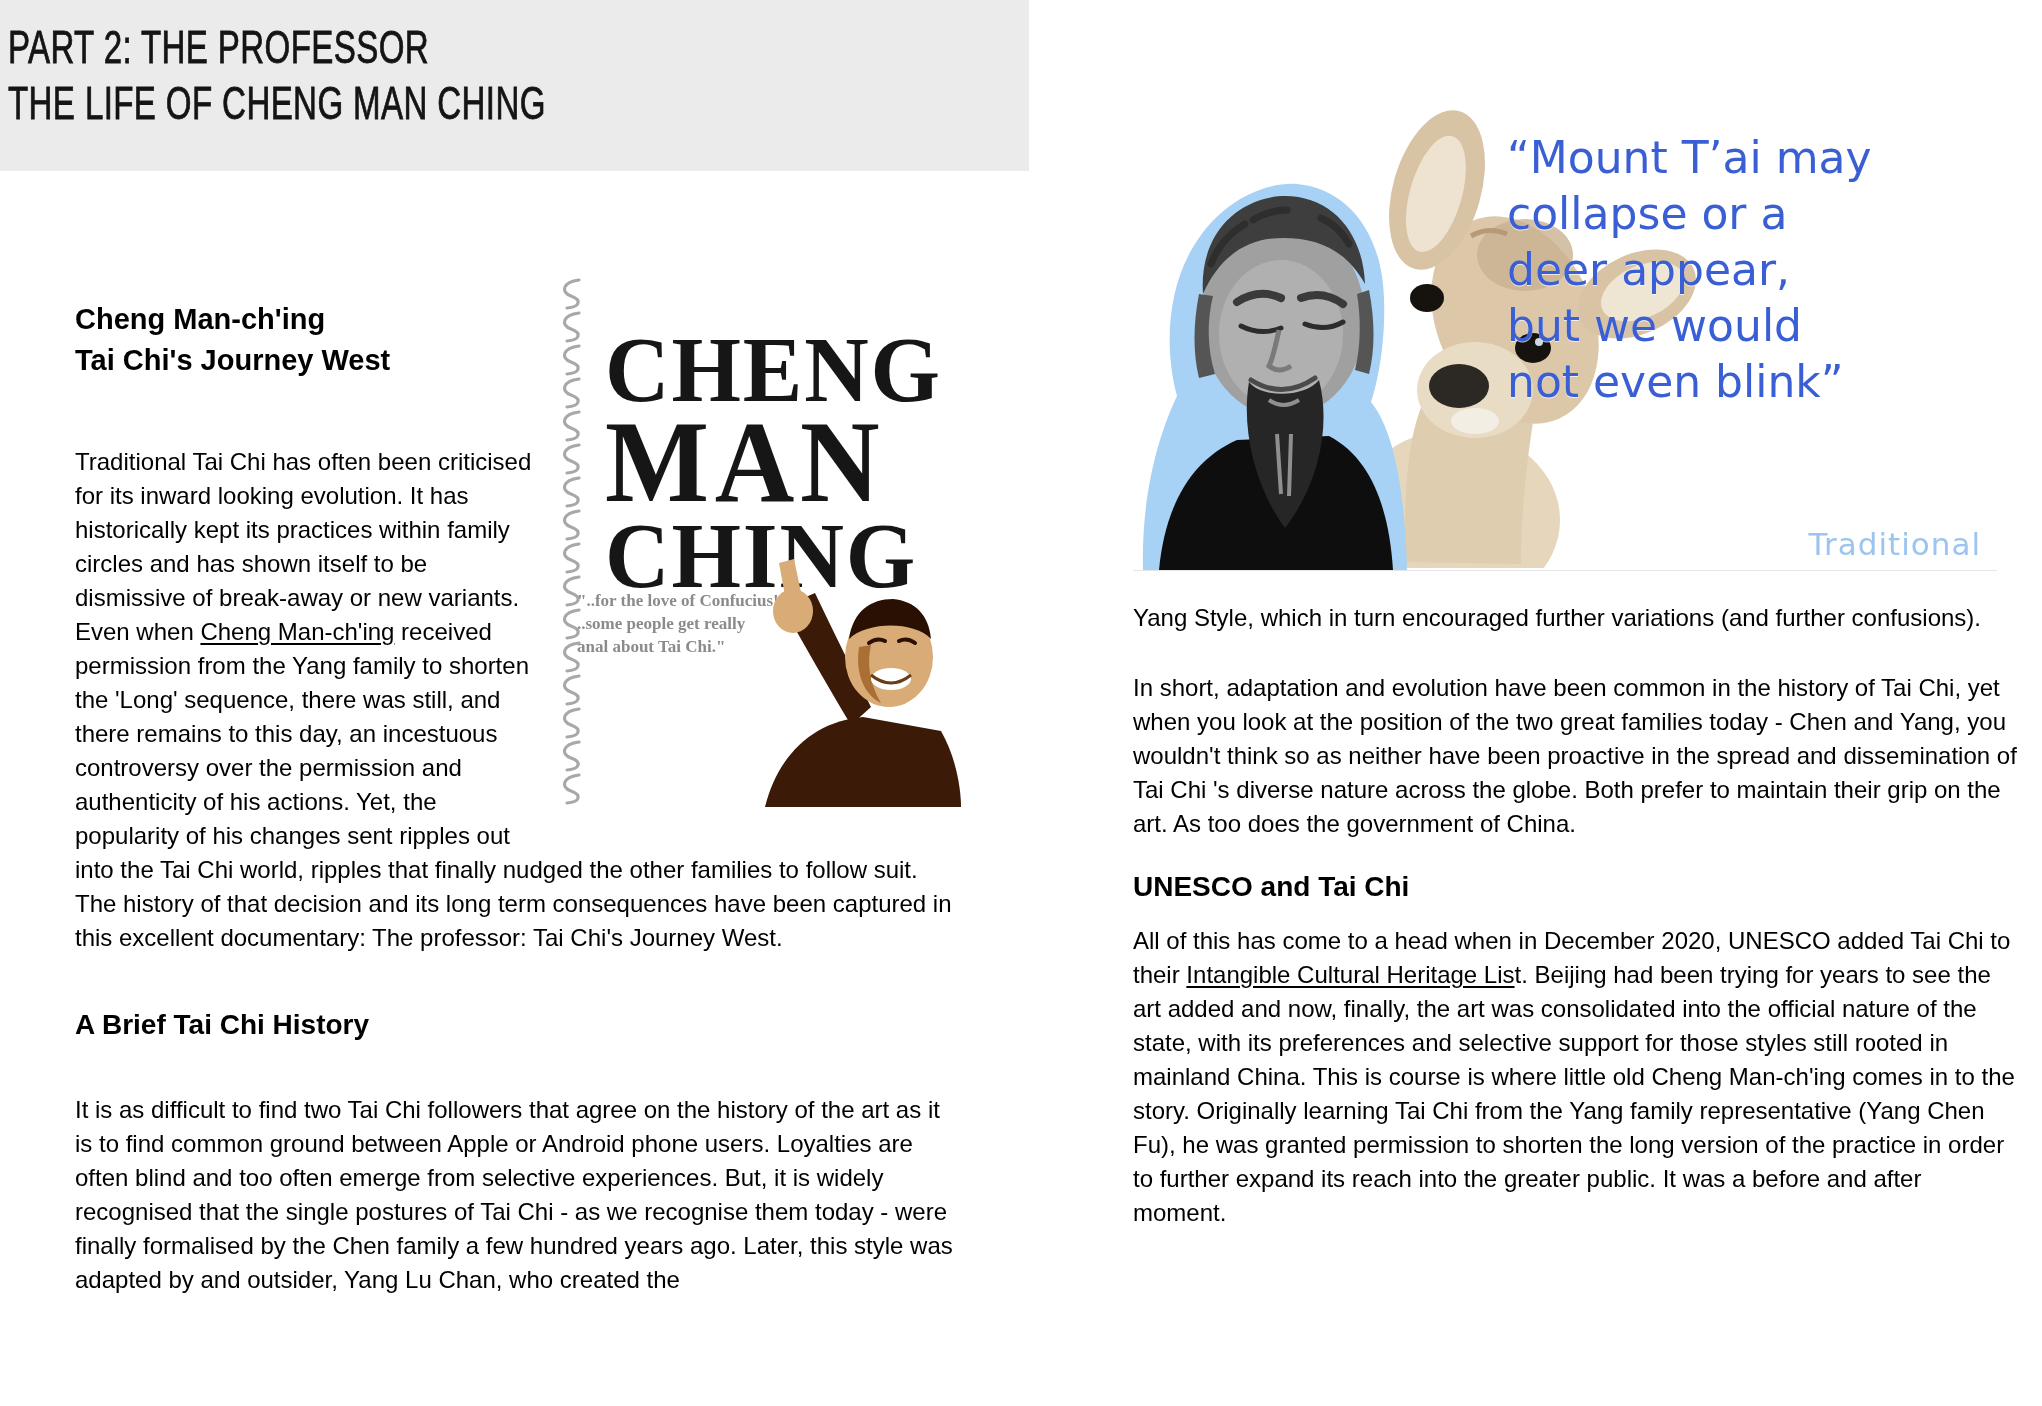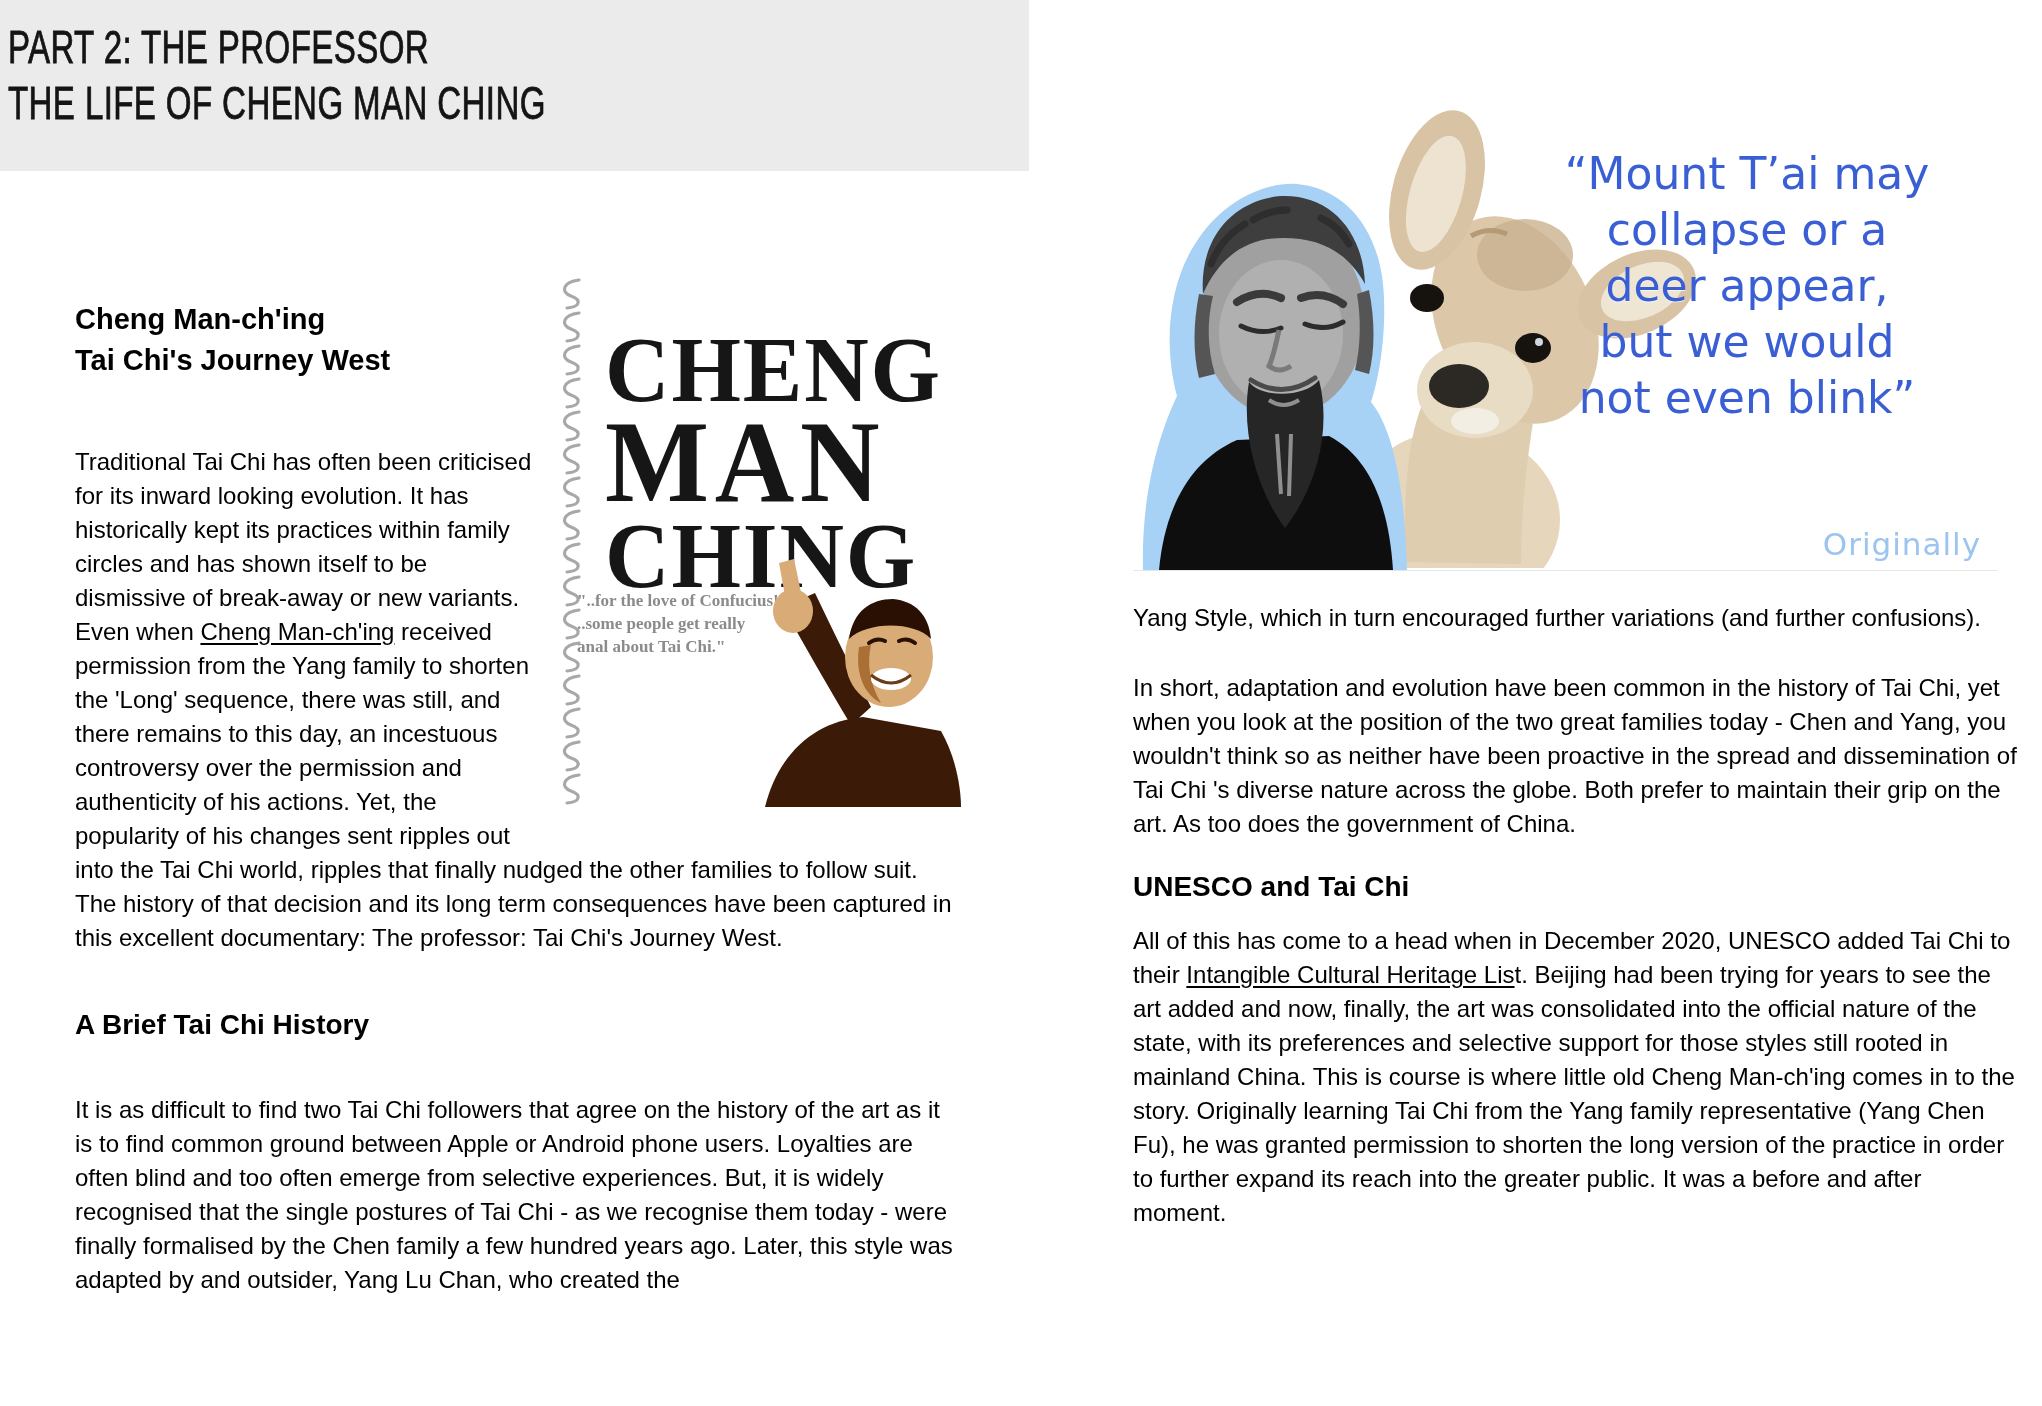--- a/index.html
+++ b/index.html
@@ -58,22 +58,22 @@
     font-family:"Liberation Serif", serif; font-weight:600;
     font-size:17px; line-height:23px; color:#8b8b8b;
   }
   .cover-man { position:absolute; right:-2px; bottom:0; }
 
   
   .quote-img { position:relative; width:864px; height:480px; border-bottom:1px solid #e6e6e6; background:#fff; }
   .man-photo { position:absolute; left:0; top:44px; z-index:2; }
   .deer-photo { position:absolute; left:242px; top:0; z-index:1; }
   .q-lines {
-    position:absolute; top:56px; right:10px; width:480px; z-index:3;
-    text-align:center; font-family:"DejaVu Sans", sans-serif;
+    position:absolute; top:40px; right:10px; width:480px; z-index:3;
+    text-align:left; font-family:"DejaVu Sans", sans-serif;
     font-size:44px; line-height:56px; color:#3a5fd5;
     text-shadow:0 1px 0 rgba(255,255,255,0.7);
   }
   .watermark {
     position:absolute; right:16px; bottom:8px; z-index:3;
     font-family:"DejaVu Sans", sans-serif; font-size:31px;
     color:#9cc4ef; letter-spacing:1px;
   }
 </style>
 </head>
@@ -195,21 +195,21 @@
     </svg>
 
     <div class="q-lines">
       <div>“Mount T’ai may</div>
       <div>collapse or a</div>
       <div>deer appear,</div>
       <div>but we would</div>
       <div>not even blink”</div>
     </div>
 
-    <div class="watermark">Originally</div>
+    <div class="watermark">Traditional</div>
   </div>
 
   <p class="para rp1">Yang Style, which in turn encouraged further variations (and further confusions).</p>
 
   <p class="para rp2">In short, adaptation and evolution have been common in the history of Tai Chi, yet when you look at the position of the two great families today - Chen and Yang, you wouldn't think so as neither have been proactive in the spread and dissemination of Tai Chi 's diverse  nature  across the globe. Both prefer to maintain their grip on the art. As too does the  government of China.</p>
 
   <h3 class="sec-head h-unesco">UNESCO and Tai Chi</h3>
 
   <p class="para rp3"><span>All of this has come to a head when in December 2020, UNESCO added Tai Chi to their </span><a class="inline-link">Intangible Cultural Heritage Lis</a><span>t. Beijing had been trying for years to see the art added and now, finally, the art was consolidated into the official nature of the state, with its preferences and selective support for those styles still rooted in mainland China. This is course is where little old Cheng Man-ch'ing comes in to the story. Originally learning Tai Chi from the Yang family representative (Yang Chen Fu), he was granted permission to shorten the long version of the practice in order to further expand its reach into the greater public. It was a before and after moment.</span></p>
 </div>

